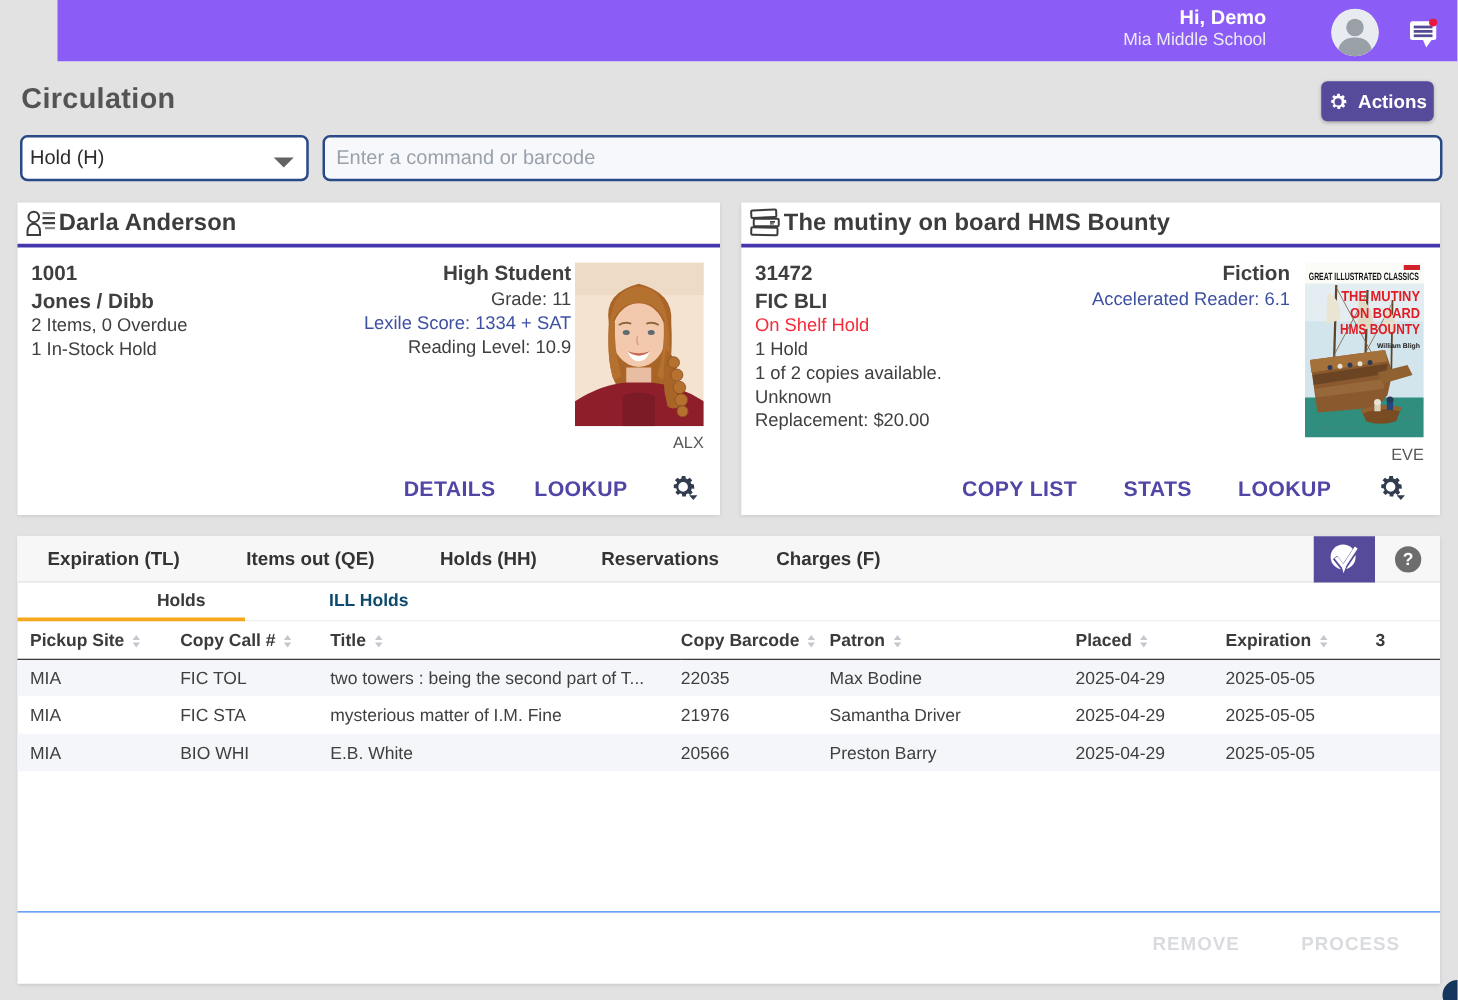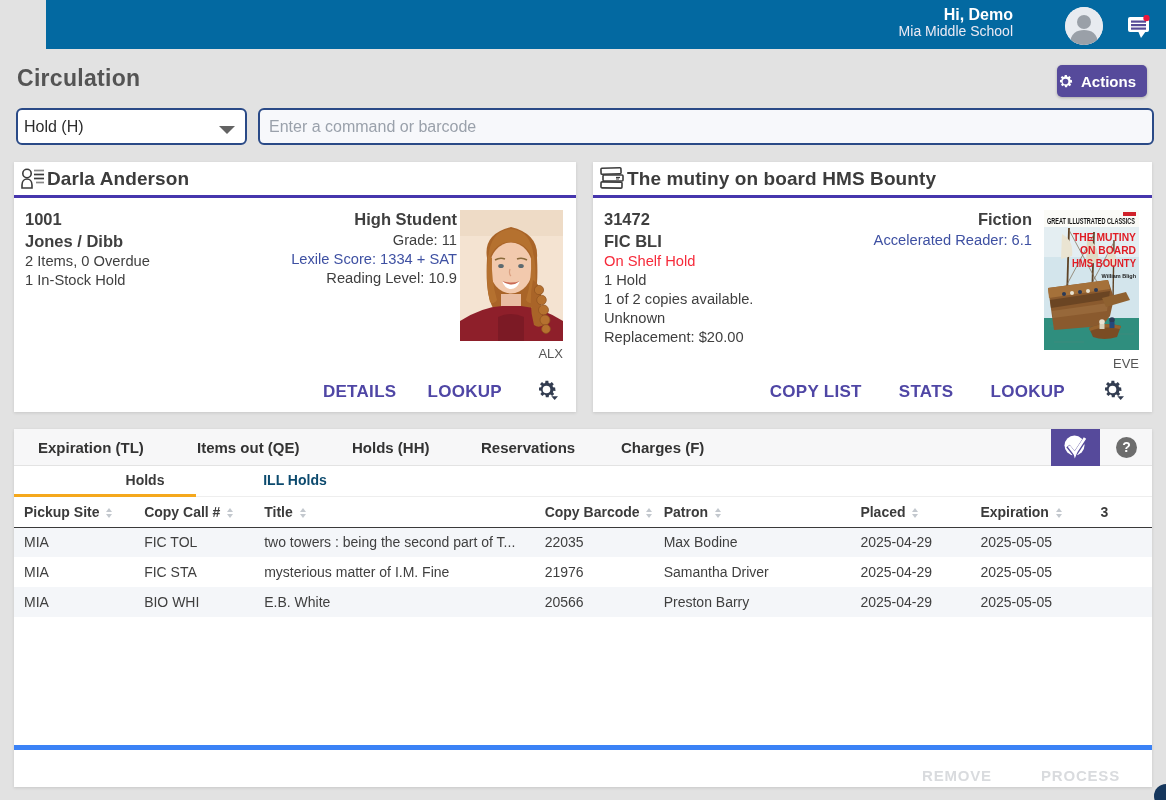--- a/index.html
+++ b/index.html
@@ -1,29 +1,29 @@
 <!DOCTYPE html>
 <html><head>
 <meta charset="utf-8">
 <style>
 * { margin:0; padding:0; box-sizing:border-box; }
 html,body { width:1166px; height:800px; overflow:hidden; }
 body { font-family:"Liberation Sans", sans-serif; background:#e2e2e2; color:#3f3f3f; position:relative; }
 
-.topbar { height:49px; background:#0369a1; position:relative;margin-left:46px; }
+.topbar { height:49px; background:#8b5cf6; position:relative;margin-left:46px; }
 .greet { position:absolute; right:153px; top:6px; text-align:right; color:#fff; }
 .greet .hi { font-weight:bold; font-size:16px; line-height:18px; }
 .greet .school { font-size:14px; line-height:15px; color:#eceaf4; }
 .avatar { position:absolute; left:1019px; top:7px; width:38px; height:38px; border-radius:50%; background:#e8ebf0; overflow:hidden; }
 .avatar svg { display:block; }
 .msgicon { position:absolute; left:1081px; top:15px; }
 .helpicon { position:absolute; left:1123px; top:15px; width:21px; height:21px; border-radius:50%; border:1.5px solid #fff; color:#fff; font-size:14px; font-weight:bold; text-align:center; line-height:18px; }
 
 .h1 { position:absolute; left:17px; top:65px; font-size:23px; font-weight:bold; color:#545454; letter-spacing:0.3px; }
-.actionsbtn { position:absolute; left:1057px; top:65px; width:90px; height:32px; background:#564a9b; border-radius:5px; color:#fff; font-size:15px; font-weight:bold; display:flex; align-items:center; gap:7px; box-shadow:0 1px 3px rgba(0,0,0,.25); }
+.actionsbtn { position:absolute; left:1057px; top:65px; width:90px; height:32px; background:#564a9b; border-radius:5px; color:#fff; font-size:15px; font-weight:bold; display:flex; align-items:center; justify-content:center; gap:7px; box-shadow:0 1px 3px rgba(0,0,0,.25); }
 
 .selectbox { position:absolute; left:16px; top:108px; width:231px; height:37px; background:#fff; border:2px solid #2a4a87; border-radius:6px; font-size:16px; color:#2c2c2c; line-height:33px; padding-left:6px; }
 .selectbox .caret { position:absolute; right:10px; top:16px; width:0; height:0; border-left:8px solid transparent; border-right:8px solid transparent; border-top:8.5px solid #636363; }
 .cmdinput { position:absolute; left:258px; top:108px; width:896px; height:37px; background:#f7f8fb; border:2px solid #2a4a87; border-radius:6px; font-size:16px; color:#9aa1ab; line-height:33px; padding-left:9px; }
 
 .card { position:absolute; top:162px; background:#fff; box-shadow:0 1px 3px rgba(0,0,0,.12); }
 .card.l { left:14px; width:562px; height:250px; }
 .card.r { left:593px; width:559px; height:250px; }
 .chead { height:36px; border-bottom:3px solid #4636ad; display:flex; align-items:center; padding-left:6px; gap:2px; font-size:19px; font-weight:bold; color:#3c3c3c; letter-spacing:0.1px; }
 .cbody { position:relative; height:214px; font-size:14.7px; }
@@ -58,21 +58,21 @@
 table.grid { border-collapse:collapse; width:100%; table-layout:fixed; font-size:14px; color:#3f3f3f; }
 table.grid th { text-align:left; font-size:14px; font-weight:bold; color:#3b3b3b; height:30px; padding:0; }
 table.grid th .sort { display:inline-block; vertical-align:middle; margin-left:3px; }
 table.grid th .sort i { display:block; width:0; height:0; border-left:3.5px solid transparent; border-right:3.5px solid transparent; }
 table.grid th .sort .u { border-bottom:4px solid #c3c8ce; margin-bottom:2px; }
 table.grid th .sort .d { border-top:4px solid #c3c8ce; }
 table.grid td { height:30px; padding:0; }
 table.grid tr.hdr { border-bottom:1px solid #3a3a3a; }
 table.grid tr.odd { background:#f4f6f9; }
 .c1{width:129px; padding-left:10px!important;} .c2{width:119px;} .c3{width:278px;} .c4{width:118px;} .c5{width:195px;} .c6{width:119px;} .c7{width:119px;} .c8{width:51px;}
-.pfoot { position:absolute; left:0; bottom:0; width:100%; height:42px; border-top:5px solid #3b82f6;text-align:right; }
+.pfoot { position:absolute; left:0; bottom:16px; width:100%; height:42px; border-top:1px solid #3b82f6;text-align:right; }
 .pfoot span { position:absolute; top:17px; font-size:15px; font-weight:bold; color:#d9dbde; letter-spacing:0.8px; }
 .corner { position:absolute; left:1154px; top:784px; width:24px; height:24px; border-radius:50%; background:#16375d; }
 </style>
 </head>
 <body>
 <div class="topbar">
   <div class="greet">
       <div class="hi">Hi, Demo</div>
       <div class="school">Mia Middle School</div>
     </div>

